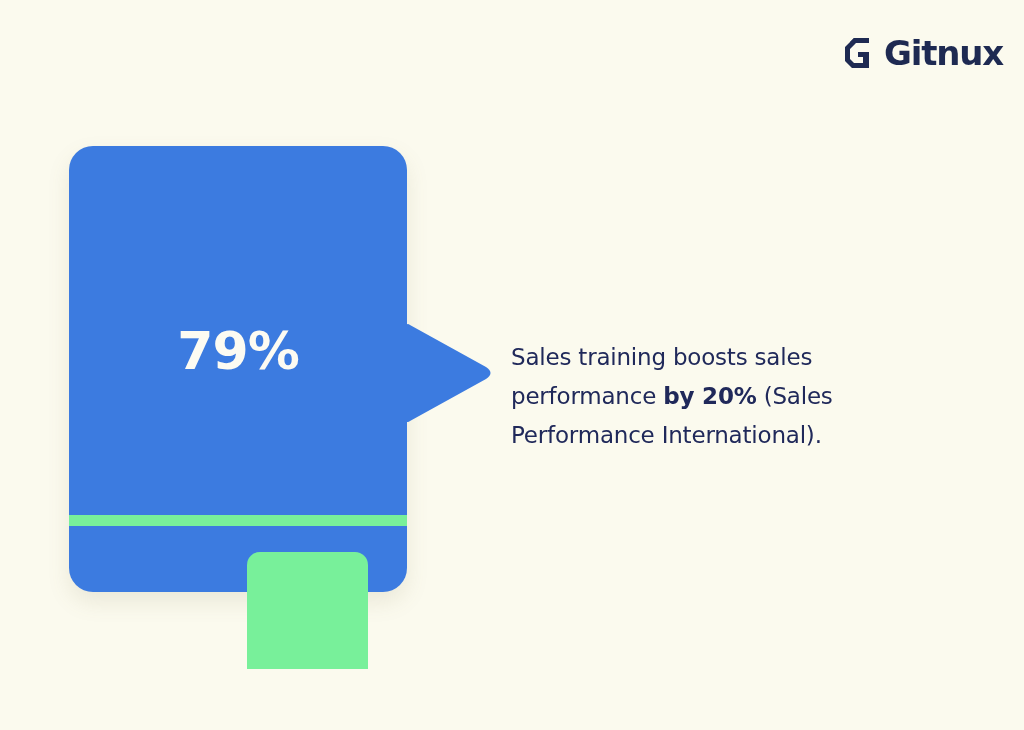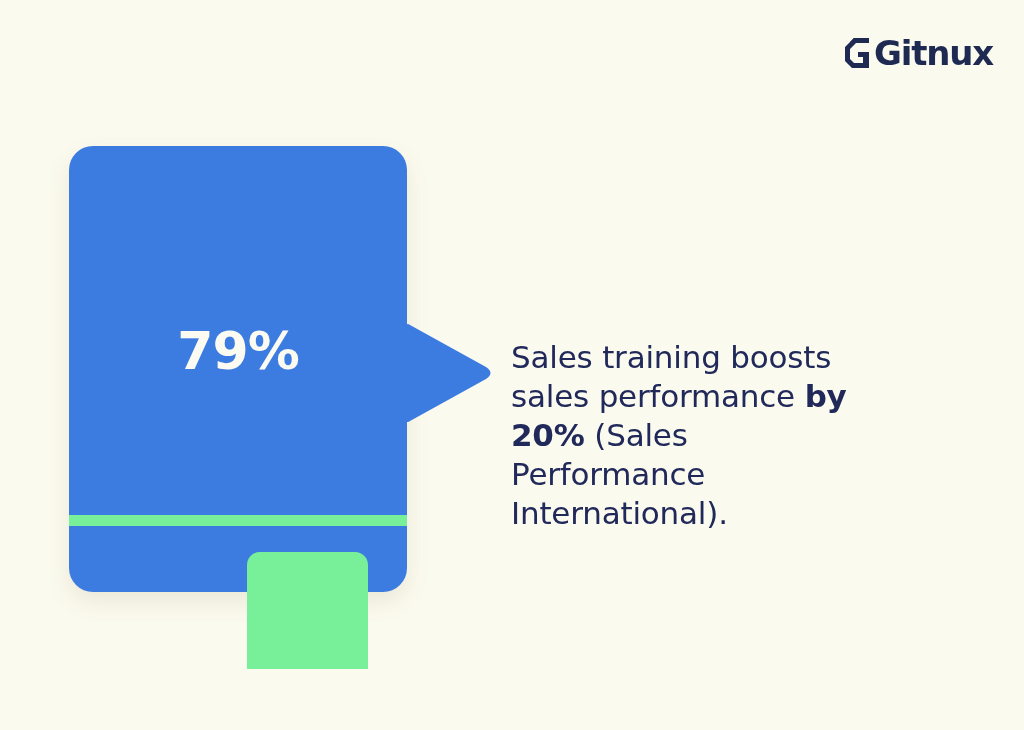--- a/index.html
+++ b/index.html
@@ -19,21 +19,21 @@
     overflow: hidden;
   }
 
   
   #logo {
     position: absolute;
     left: 845px;
     top: 33px;
     display: flex;
     align-items: center;
-    gap: 4px;
+    gap: 14px;
     height: 40px;
     justify-content: flex-end;
   }
   #logo-mark {
     display: block;
     width: 26px;
     height: 30px;
   }
   #logo-word {
     font-family: "DejaVu Sans", sans-serif;
@@ -100,21 +100,21 @@
     background: #78F09A;
   }
 
   
   #caption {
     position: absolute;
     left: 511px;
     top: 338px;
     width: 372px;
     font-family: "DejaVu Sans", sans-serif;
-    font-size: 31px;
+    font-size: 23px;
     line-height: 39px;
     color: #20295A;
     letter-spacing: -0.2px;
   }
   #caption b {
     font-weight: 700;
   }
 </style>
 </head>
 <body>

